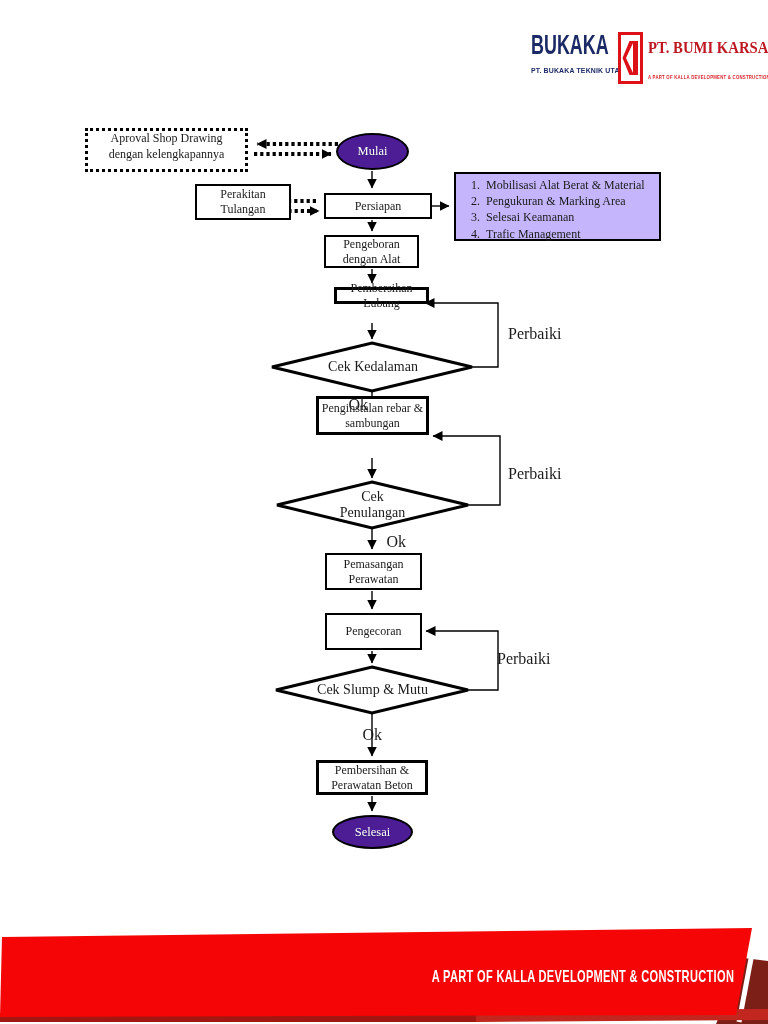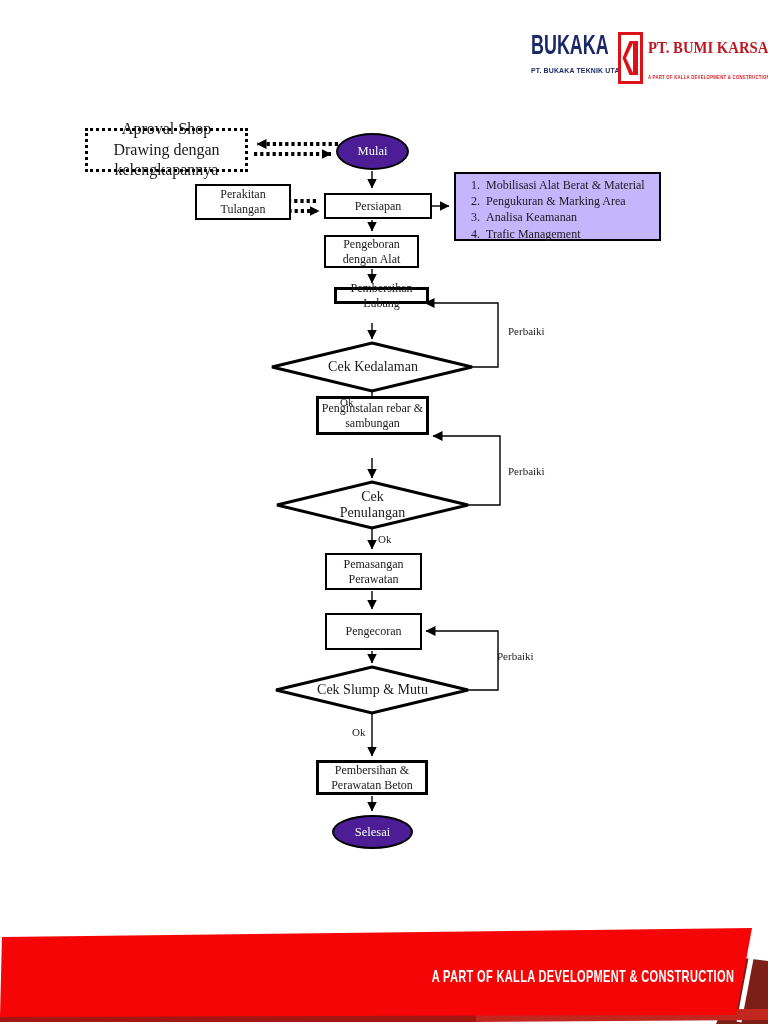--- a/index.html
+++ b/index.html
@@ -6,25 +6,25 @@
   .page{position:relative;width:768px;height:1024px;background:#ffffff;font-family:"Liberation Serif",serif;overflow:hidden;}
   svg.connectors{position:absolute;left:0;top:0;width:768px;height:1024px;pointer-events:none;}
   .cline{stroke:#000;stroke-width:1.4;fill:none;marker-end:url(#ah);}
   .dline{stroke:#000;stroke-width:4;fill:none;stroke-dasharray:3.2 3;marker-end:url(#ah);}
   .diamond{fill:#fff;stroke:#000;stroke-width:3;stroke-linejoin:miter;}
   .box{position:absolute;background:#fff;border:2.5px solid #000;display:flex;align-items:center;justify-content:center;
        text-align:center;font-size:12px;line-height:1.22;color:#1a1a1a;box-sizing:border-box;}
   .box.thick{border-width:3px;}
   .node{position:absolute;background:#4c1d95;border:2.5px solid #000;border-radius:50%;display:flex;align-items:center;
         justify-content:center;color:#fff;font-size:12.5px;text-shadow:0 1px 1px rgba(20,40,80,.45);box-sizing:border-box;}
-  .note{position:absolute;left:85px;top:128px;width:163px;height:44px;border:3px dotted #000;display:flex;align-items:center;
-        justify-content:center;text-align:center;font-size:16px;line-height:1.3;color:#1a1a1a;box-sizing:border-box;}
+  .note{position:absolute;left:85px;top:128px;width:163px;height:44px;border:3px dotted #000;display:flex;
+        justify-content:center;text-align:center;font-size:12px;line-height:1.3;color:#1a1a1a;box-sizing:border-box;}
   .note span{display:block;width:138px;}
   .dlabel{position:absolute;display:flex;align-items:center;justify-content:center;text-align:center;font-size:14px;line-height:1.15;color:#1a1a1a;}
-  .lbl{position:absolute;font-size:11px;color:#1a1a1a;text-align:left;}
+  .lbl{position:absolute;font-size:16px;color:#1a1a1a;text-align:right;}
   .list-box{position:absolute;left:454px;top:172px;width:207px;height:69px;border:2.5px solid #000;box-sizing:border-box;
         font-size:12px;color:#1a1a1a;background:#c4b5fd;}
   .list-box ol{margin:3px 0 0 0;padding-left:27px;}
   .list-box li{line-height:16.2px;padding-left:3px;}
   
   .bukaka-title{position:absolute;left:531px;top:29px;font-family:"Liberation Sans",sans-serif;font-weight:bold;font-size:28px;
         color:#1b2a66;transform:scaleX(0.64);transform-origin:left top;white-space:nowrap;letter-spacing:0;}
   .bukaka-sub{position:absolute;left:531px;top:66px;font-family:"Liberation Sans",sans-serif;font-weight:bold;font-size:7.5px;
         color:#1b2a66;transform:scaleX(0.92);transform-origin:left top;white-space:nowrap;letter-spacing:.2px;}
   .kmark{position:absolute;left:618px;top:32px;width:25px;height:52px;}
@@ -95,21 +95,21 @@
   <div class="node" style="left:336px;top:133px;width:73px;height:37px;">Mulai</div>
 
   <div class="box" style="left:174px;top:184px;width:96px;height:36px;margin-left:21px;">Perakitan Tulangan</div>
 
   <div class="box" style="left:324px;top:193px;width:108px;height:26px;">Persiapan</div>
 
   <div class="list-box">
     <ol>
       <li>Mobilisasi Alat Berat &amp; Material</li>
       <li>Pengukuran &amp; Marking Area</li>
-      <li>Analisa Keamanan</li>
+      <li>Selesai Keamanan</li>
       <li>Trafic Management</li>
     </ol>
   </div>
 
   <div class="box" style="left:324px;top:235px;width:95px;height:33px;">Pengeboran dengan Alat</div>
 
   <div class="box thick" style="left:334px;top:287px;width:95px;height:17px;">Pembersihan Lubang</div>
 
   <div class="dlabel" style="left:302px;top:355px;width:142px;height:24px;">Cek Kedalaman</div>
 

